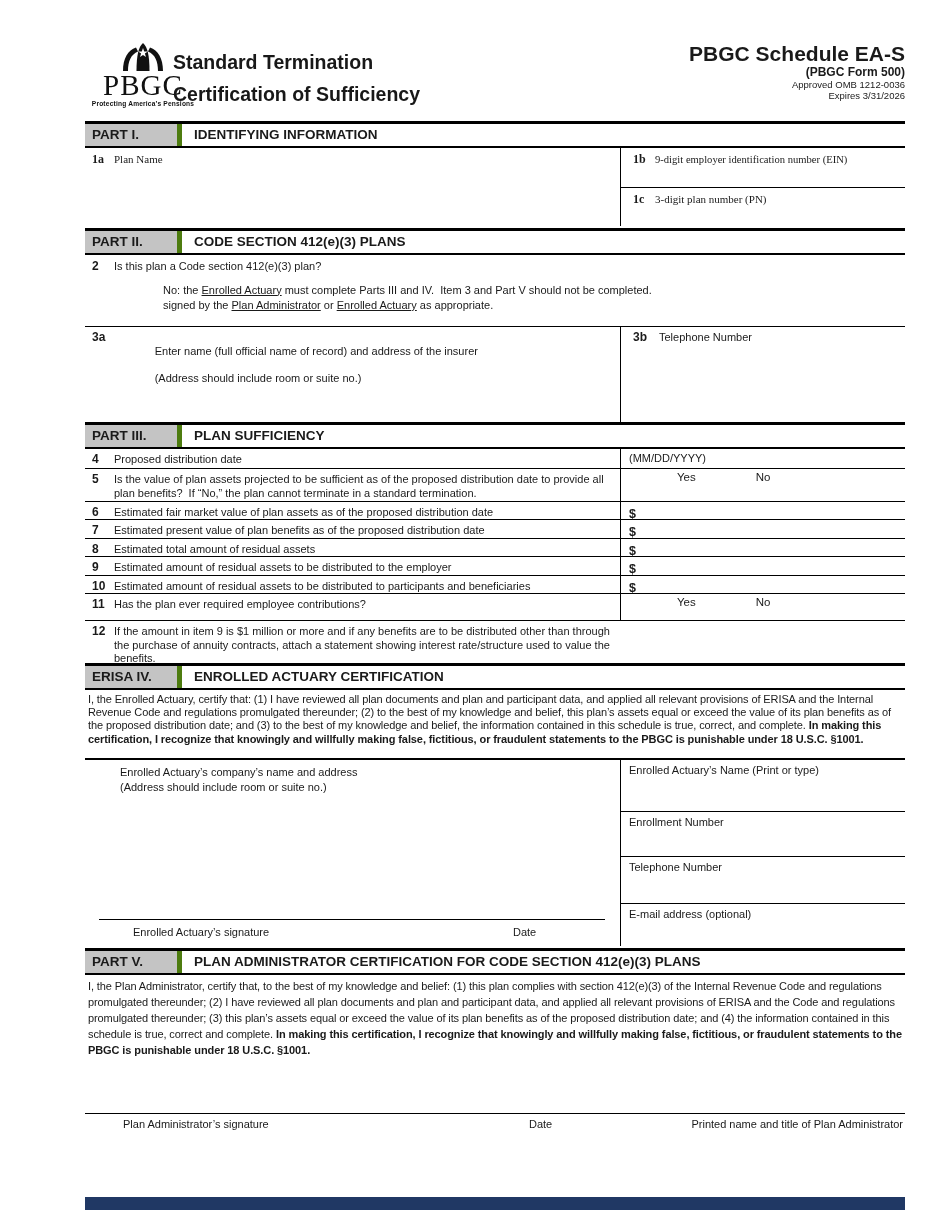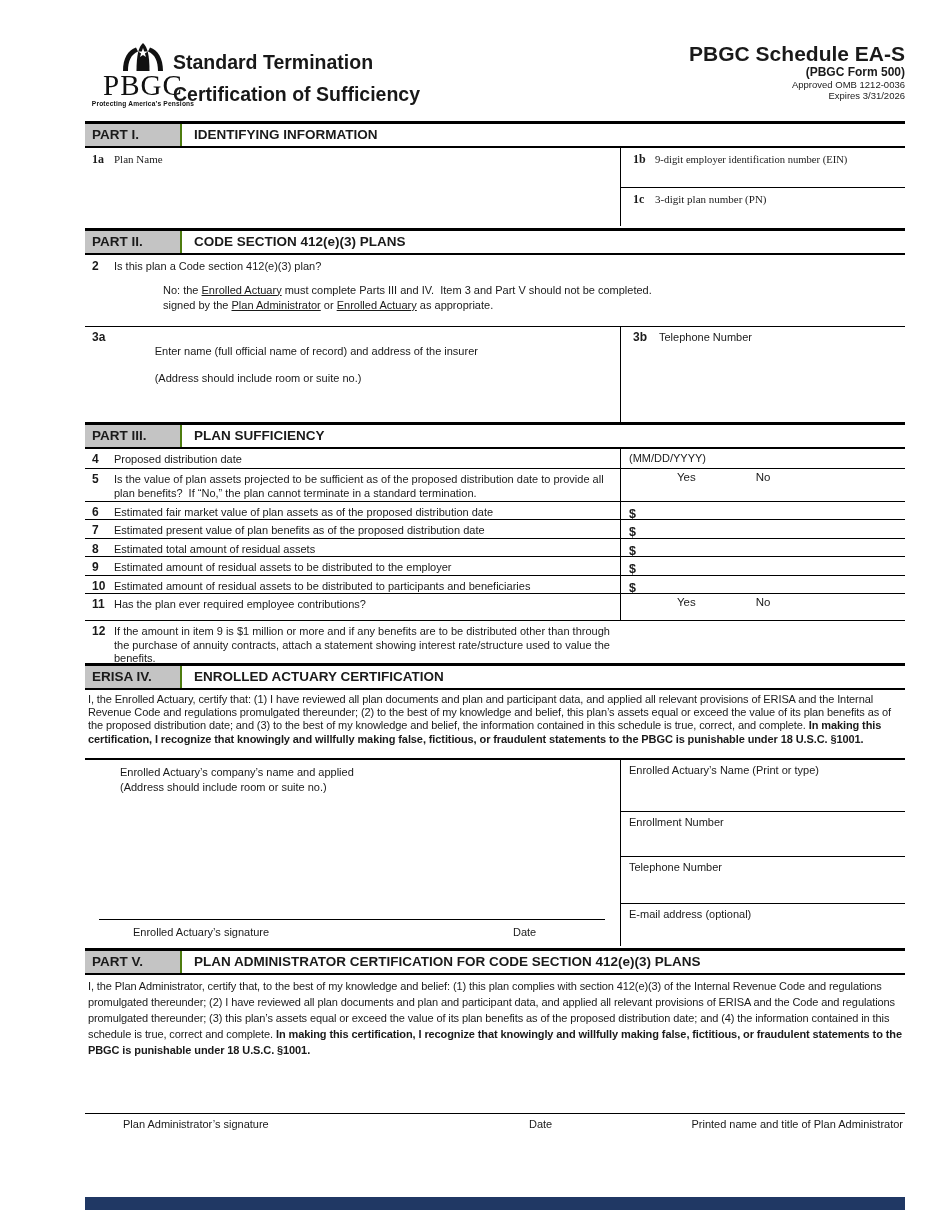--- a/index.html
+++ b/index.html
@@ -15,21 +15,21 @@
   .logo .tagline { font-size:6.6px; font-weight:bold; letter-spacing:.2px; color:#111; margin-top:2px; }
   .main-title { position:absolute; left:88px; top:4px; font-size:19.5px; font-weight:bold; line-height:32px; color:#181818; }
   .sched { position:absolute; right:0; top:0; text-align:right; }
   .sched .t1 { font-size:21px; font-weight:bold; line-height:23px; }
   .sched .t2 { font-size:12px; font-weight:bold; line-height:14px; }
   .sched .t3, .sched .t4 { font-size:9.5px; line-height:11px; }
 
   
   .part { position:absolute; left:85px; width:820px; background:#fff; }
   .part-header { display:flex; align-items:stretch; border-top:3px solid #000; border-bottom:2px solid #000; height:27px; }
-  .part-label { width:97px; background:#c4c4c4; border-right:2px solid #4d7c0f; font-weight:bold; font-size:13.5px; padding:3px 0 0 7px; }
+  .part-label { width:97px; background:#c4c4c4; border-right:5px solid #4d7c0f; font-weight:bold; font-size:13.5px; padding:3px 0 0 7px; }
   .part-title { font-weight:bold; font-size:13.5px; padding:3px 0 0 12px; flex:1; }
   .cell-l { width:535px; padding:3px 6px 0 3px; }
   .cell-r { width:285px; border-left:1.5px solid #000; padding:3px 6px 0 8px; }
   .numlab { display:flex; }
   .num { font-weight:bold; font-size:12px; width:26px; flex:0 0 26px; padding-left:4px; }
   .num.wide { width:30px; flex-basis:30px; }
   .lab { font-size:11px; line-height:13.5px; padding-top:1px; flex:1; white-space:pre-wrap; }
   .sublab { font-size:11px; line-height:13.5px; padding-top:1px; }
 
   
@@ -262,21 +262,21 @@
 
   <div class="part" style="top:663px;">
     <div class="part-header">
       <div class="part-label">ERISA IV.</div>
       <div class="part-title">ENROLLED ACTUARY CERTIFICATION</div>
     </div>
     <div class="cert cert4"><span>I, the Enrolled Actuary, certify that: (1) I have reviewed all plan documents and plan and participant data, and applied all relevant provisions of ERISA and the Internal Revenue Code and regulations promulgated thereunder; (2) to the best of my knowledge and belief, this plan’s assets equal or exceed the value of its plan benefits as of the proposed distribution date; and (3) to the best of my knowledge and belief, the information contained in this schedule is true, correct, and complete. </span><span class="bold">In making this certification, I recognize that knowingly and willfully making false, fictitious, or fraudulent statements to the PBGC is punishable under 18 U.S.C. §1001.</span></div>
     <div class="sig4">
       <div class="sig4-left">
         <div class="company">
-          <span>Enrolled Actuary’s company’s name and applied</span><br>
+          <span>Enrolled Actuary’s company’s name and address</span><br>
           <span>(Address should include room or suite no.)</span>
         </div>
         <div class="sigline"></div>
         <span class="siglab" style="left:48px;">Enrolled Actuary’s signature</span>
         <span class="siglab" style="left:428px;">Date</span>
       </div>
       <div class="sig4-right">
         <div class="fcell" style="height:52px;"><span>Enrolled Actuary’s Name (Print or type)</span></div>
         <div class="fcell" style="height:45px;"><span>Enrollment Number</span></div>
         <div class="fcell" style="height:47px;"><span>Telephone Number</span></div>

